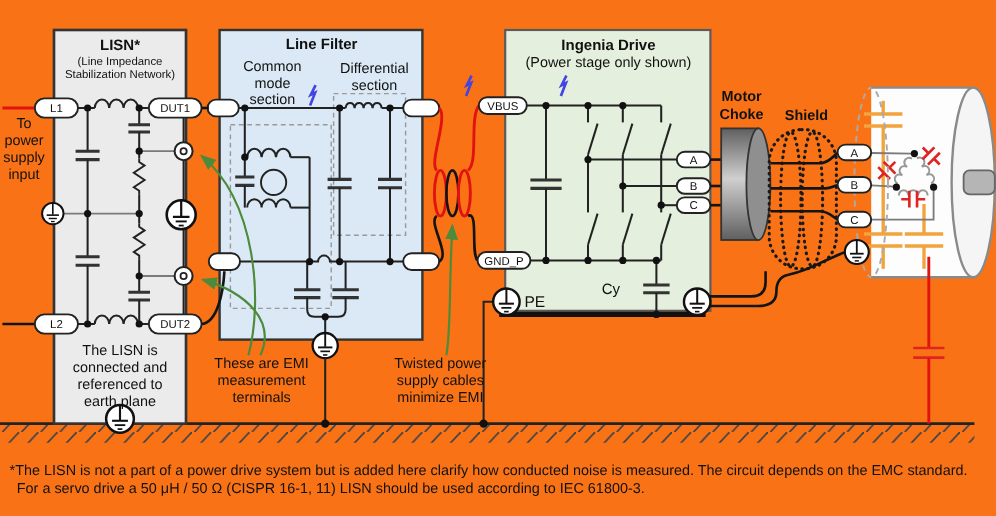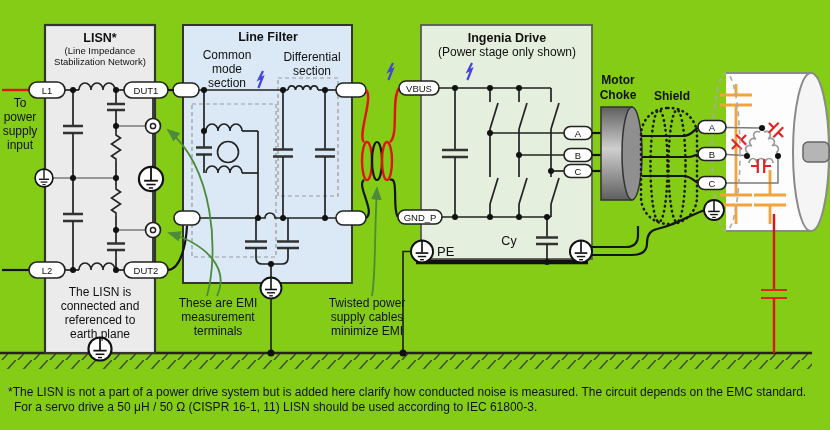--- a/index.html
+++ b/index.html
@@ -1,16 +1,16 @@
 <!DOCTYPE html>
 <html style="--wire_red: #e11212; --wire_black: #141414; --lisn_fill: #ebebeb; --filter_fill: #dbe9f6; --drive_fill: #e5efdd; --arrow_green: #4b8b3b; --bolt_blue: #4444e0; --cap_orange: #f2a33c; --motor_cap_red: #e02424;"><head>
 <meta charset="utf-8">
 <style>
   html,body{margin:0;padding:0;background:#fff;}
-  .stage{position:relative;width:830px;height:430px;background:#84cc16;overflow:hidden;}
+  .stage{position:relative;width:830px;height:430px;background:#f97316;overflow:hidden;}
   svg{display:block;}
   text{fill:#111;}
   .tt {font:bold 12.5px "Liberation Sans",sans-serif;text-anchor:middle;}
   .ts {font:9.5px "Liberation Sans",sans-serif;text-anchor:middle;}
   .tsub{font:12px "Liberation Sans",sans-serif;text-anchor:middle;}
   .tb {font:12px "Liberation Sans",sans-serif;text-anchor:middle;}
   .tbb{font:bold 12px "Liberation Sans",sans-serif;text-anchor:middle;}
   .tlab{font:9.5px "Liberation Sans",sans-serif;text-anchor:middle;}
   .tpe{font:13px "Liberation Sans",sans-serif;text-anchor:start;}
   .tcy{font:12.5px "Liberation Sans",sans-serif;text-anchor:middle;}

